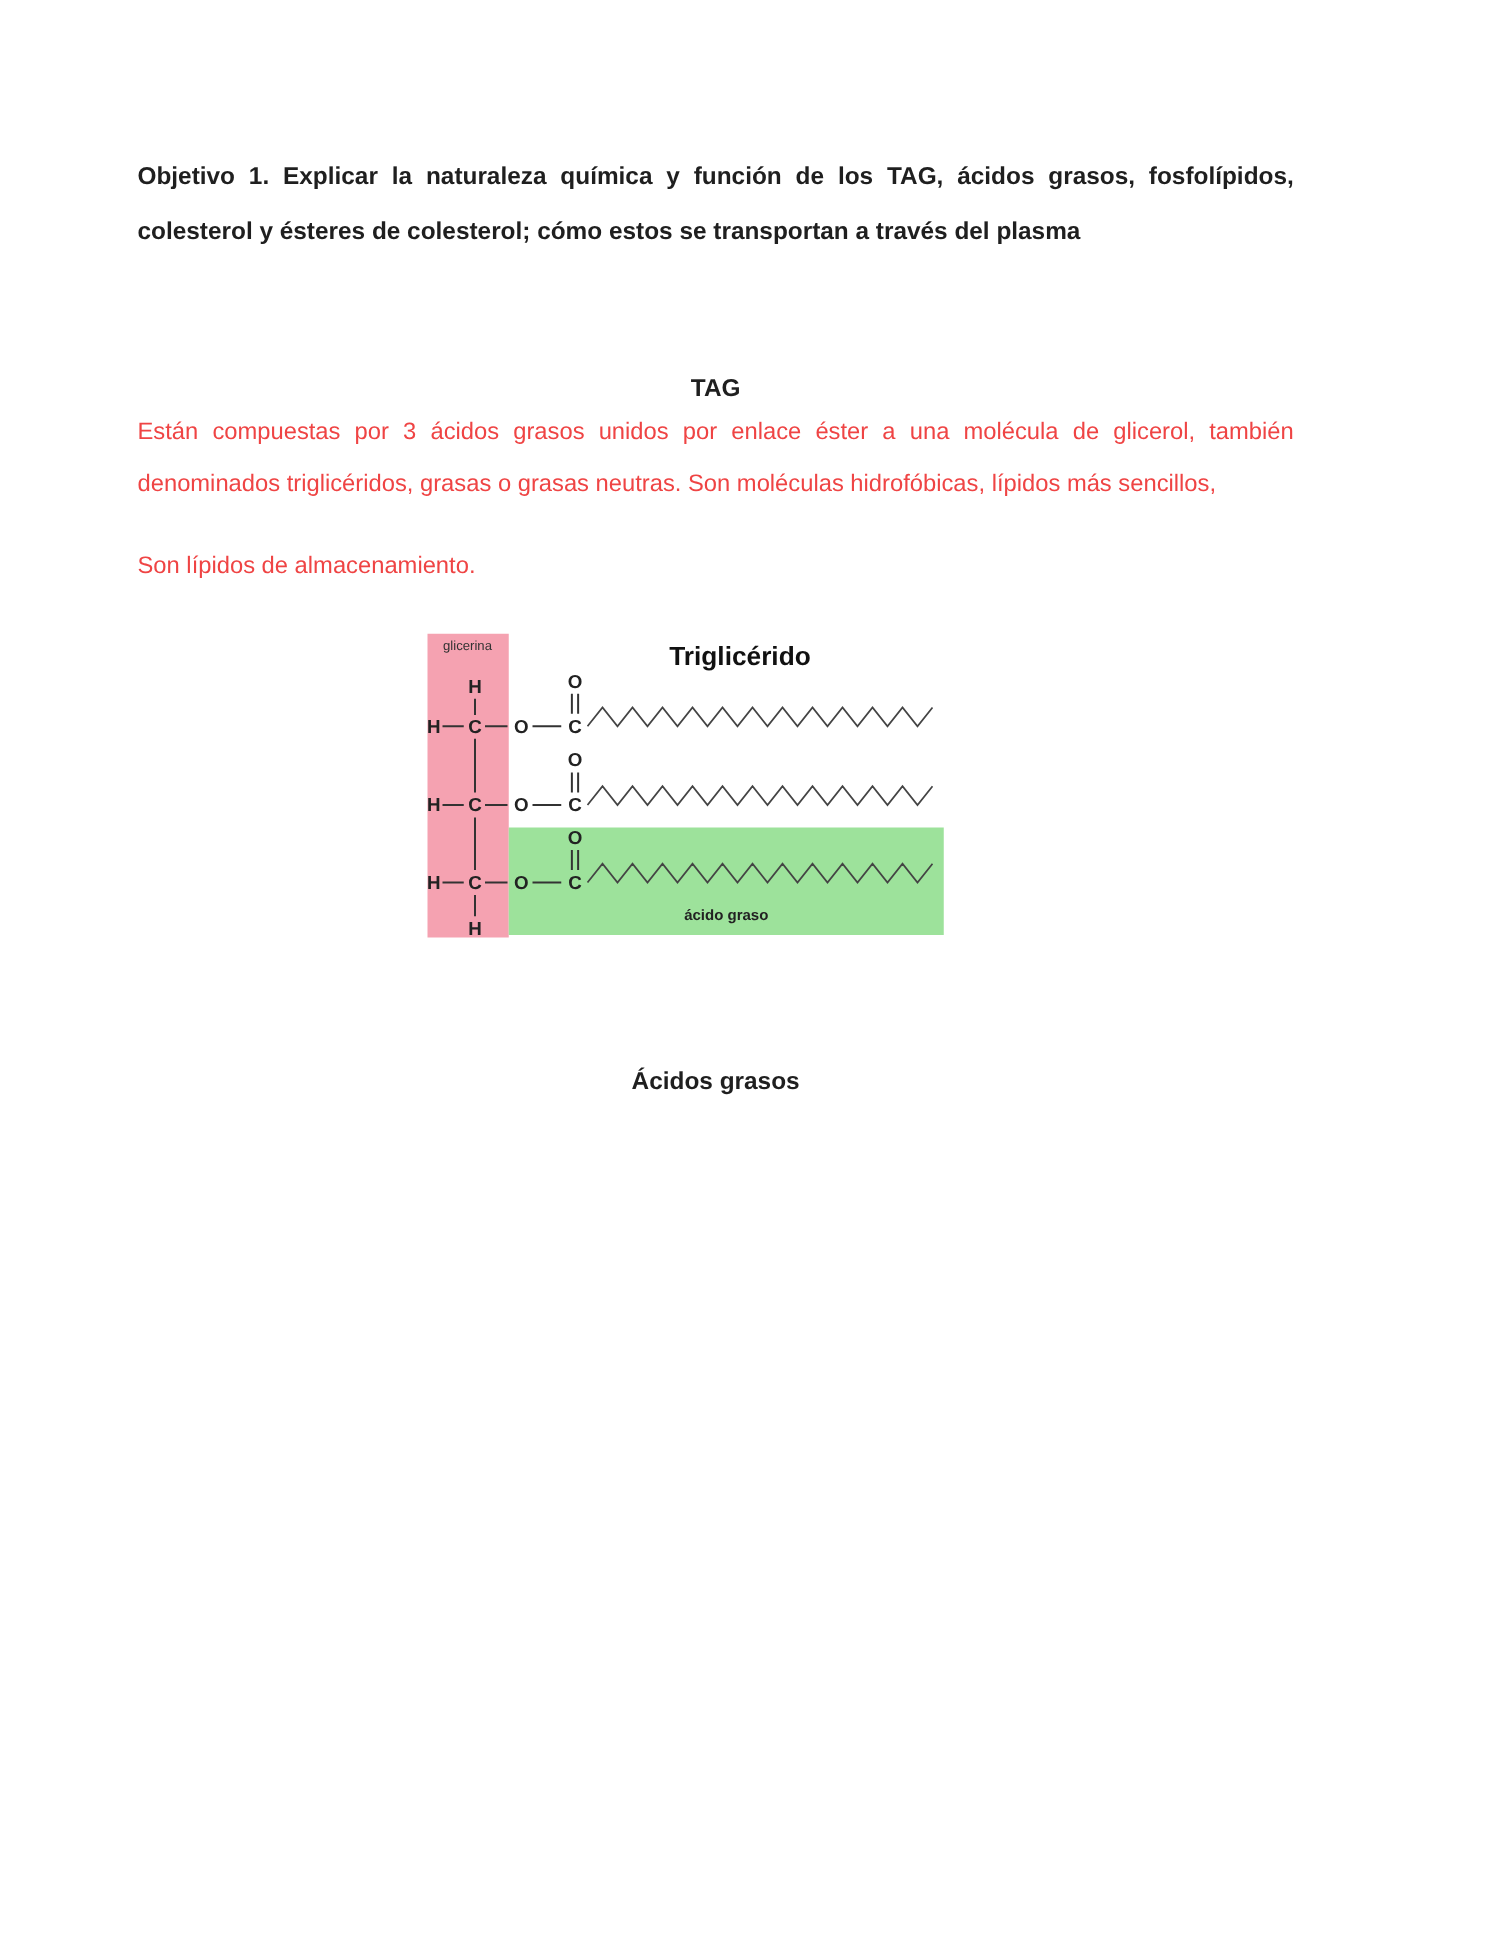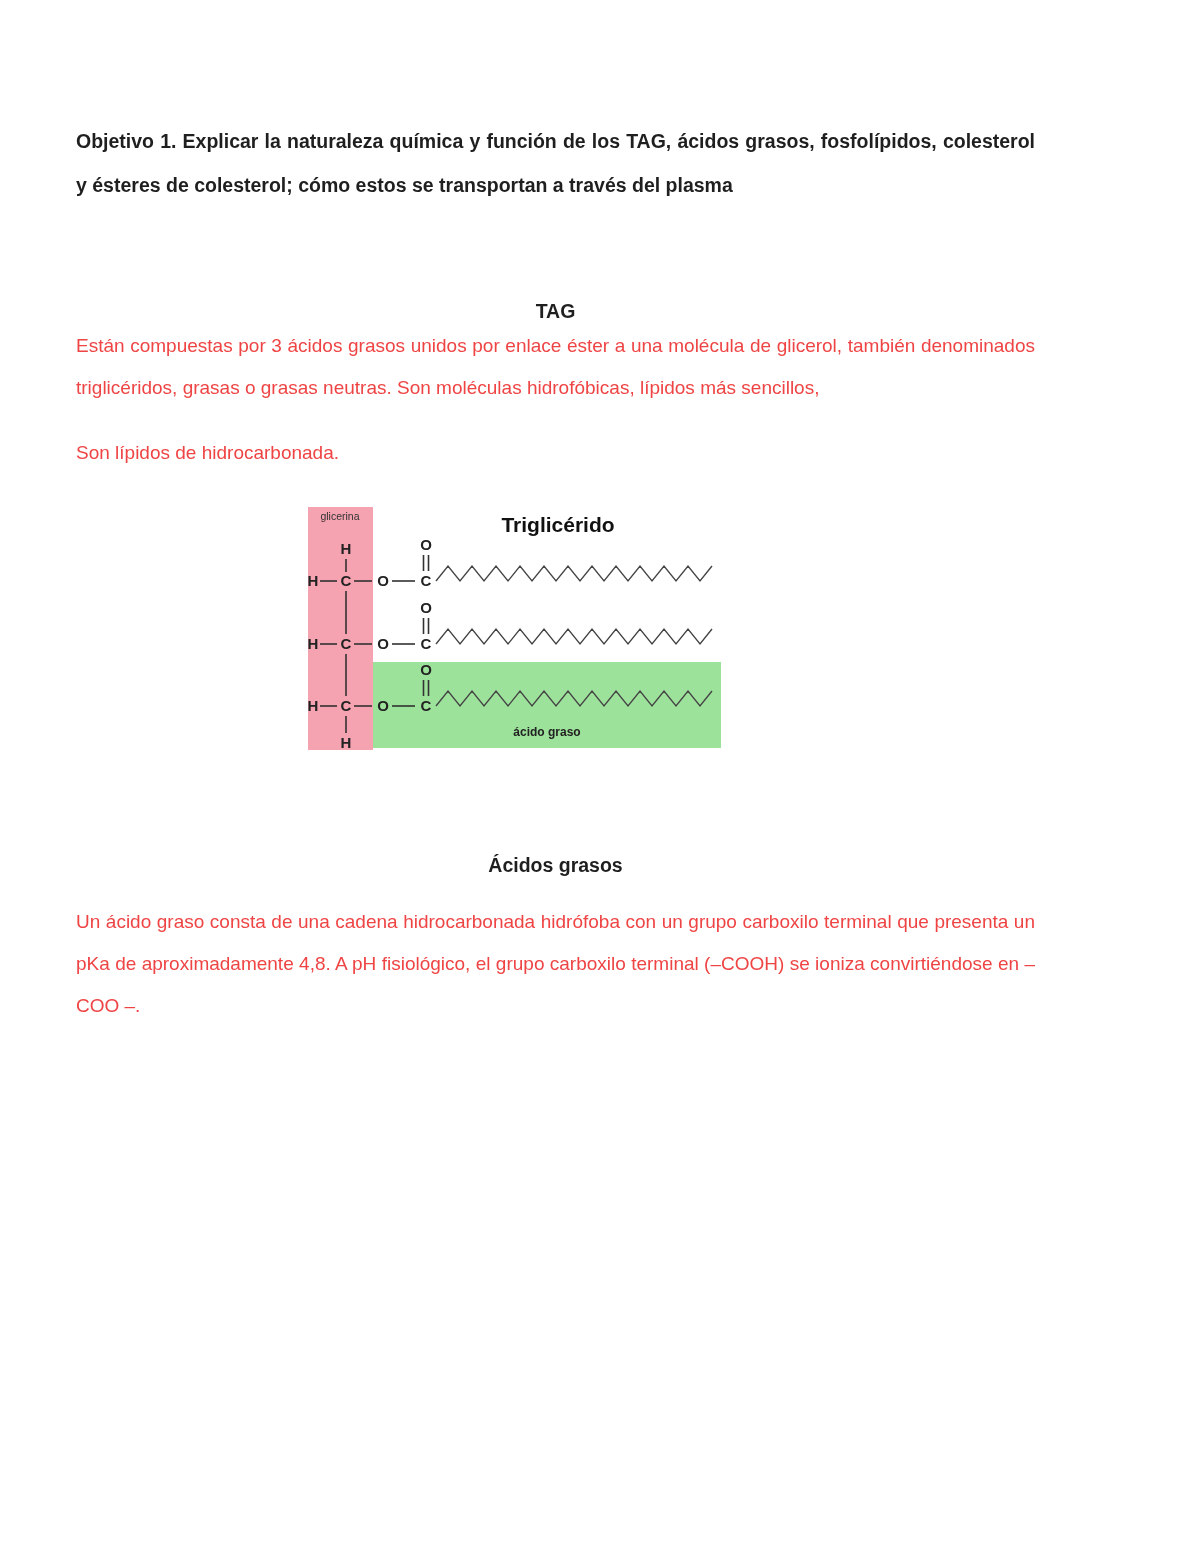--- a/index.html
+++ b/index.html
@@ -5,21 +5,21 @@
   * { margin: 0; padding: 0; box-sizing: border-box; }
   html, body { background: #ffffff; }
   body {
     width: 1200px;
     font-family: "Liberation Sans", sans-serif;
   }
   .page {
     width: 1200px;
     height: 1553px;
     background: #ffffff;
-    padding: 120px 165px 0 76px;
+    padding: 120px 165px 0 110px;
     overflow: hidden;
   }
   .main-heading {
     font-size: 19.5px;
     font-weight: bold;
     color: #1f1f1f;
     line-height: 2.25;
     text-align: justify;
   }
   .center-heading {
@@ -73,21 +73,21 @@
 </head>
 <body>
 
 <div class="page">
 
   <h1 class="main-heading">Objetivo 1. Explicar la naturaleza química y función de los TAG, ácidos grasos, fosfolípidos, colesterol y ésteres de colesterol; cómo estos se transportan a través del plasma</h1>
 
   <h2 class="center-heading tag-heading">TAG</h2>
 
   <p class="body-par">Están compuestas por 3 ácidos grasos unidos por enlace éster a una molécula de glicerol, también denominados triglicéridos, grasas o grasas neutras. Son moléculas hidrofóbicas, lípidos más sencillos,</p>
-  <p class="body-par">Son lípidos de hidrocarbonada.</p>
+  <p class="body-par">Son lípidos de almacenamiento.</p>
 
   <figure class="diagram">
     <svg width="432" height="256" viewBox="0 0 432 256">
 
       <rect x="6" y="3" width="65" height="243" fill="#f5a2b1"></rect>
 
       <rect x="71" y="158" width="348" height="86" fill="#9de29b"></rect>
 
       <text class="small-label" x="38" y="16" text-anchor="middle">glicerina</text>
       <text class="diagram-title" x="256" y="28" text-anchor="middle">Triglicérido</text>
@@ -144,15 +144,14 @@
         <line class="bond" x1="121.5" y1="176" x2="121.5" y2="192"></line>
         <line class="bond" x1="126.5" y1="176" x2="126.5" y2="192"></line>
         <text class="atom" x="124" y="207" text-anchor="middle">C</text>
         <polyline class="chain" points="134,202 146,187 158,202 170,187 182,202 194,187 206,202 218,187 230,202 242,187 254,202 266,187 278,202 290,187 302,202 314,187 326,202 338,187 350,202 362,187 374,202 386,187 398,202 410,187"></polyline>
       </g>
     </svg>
   </figure>
 
   <h2 class="center-heading fatty-heading">Ácidos grasos</h2>
 
-  <p class="body-par">Un ácido graso consta de una cadena hidrocarbonada hidrófoba con un grupo carboxilo terminal que presenta un pKa de aproximadamente 4,8. A pH fisiológico, el grupo carboxilo terminal (–COOH) se ioniza convirtiéndose en –COO –.</p>
 
 </div>
 
 </body></html>

